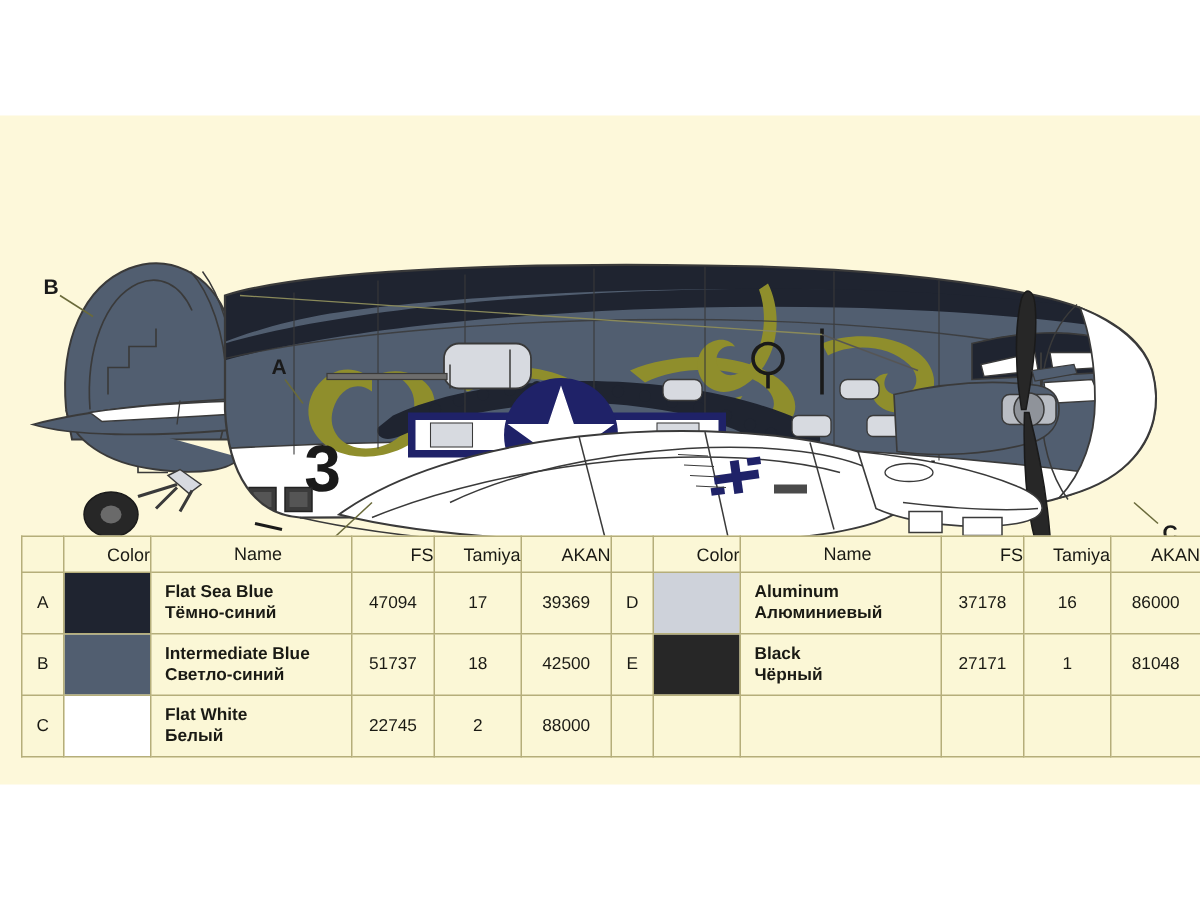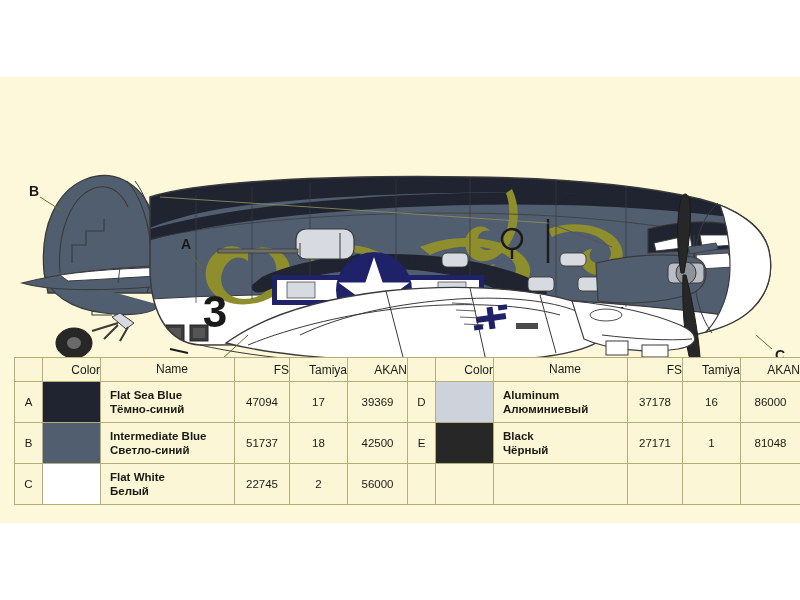--- a/index.html
+++ b/index.html
@@ -390,21 +390,21 @@
           <td class="c-letter">C</td>
           <td class="c-swatch">
             <span class="swatch" style="background: rgb(255, 255, 255);"></span>
           </td>
           <td class="c-name">
             <div class="nm2">Flat White</div>
             <div class="nm2">Белый</div>
           </td>
           <td class="c-fs">22745</td>
           <td class="c-tam">2</td>
-          <td class="c-akan">56000</td>
+          <td class="c-akan">88000</td>
 
           <td class="c-letter empty-cell"></td>
           <td class="c-swatch empty-cell">
             <span class="swatch"></span>
           </td>
           <td class="c-name empty-cell">
             <div class="nm2"></div>
             <div class="nm2"></div>
           </td>
           <td class="c-fs empty-cell"></td>

